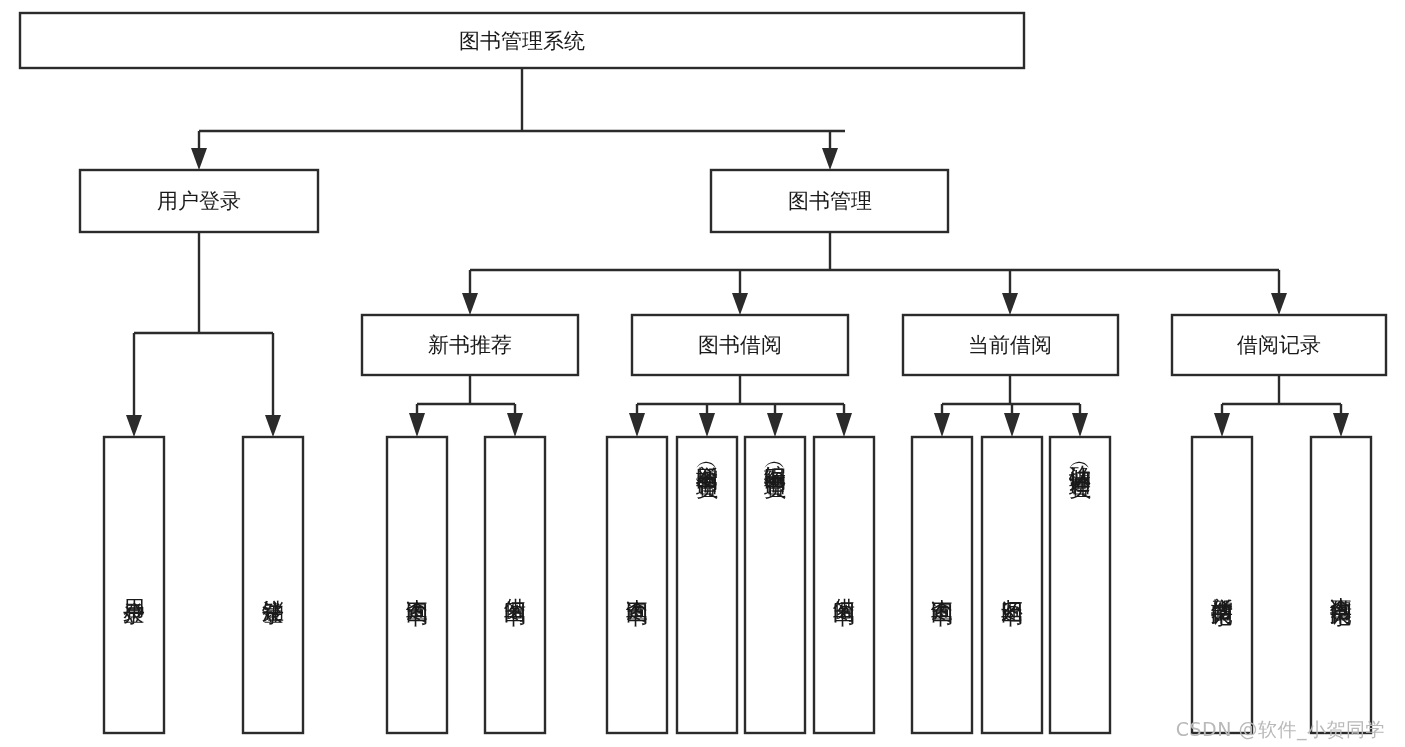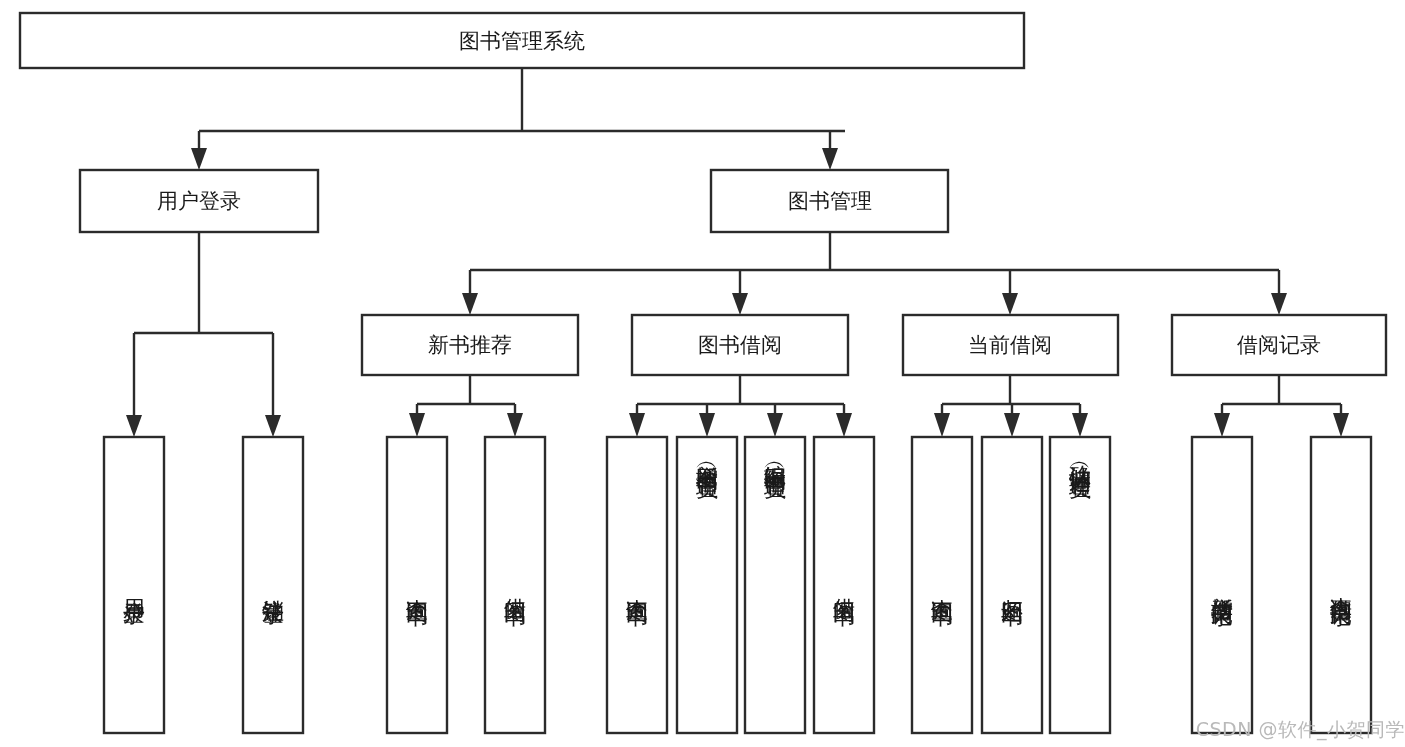--- a/index.html
+++ b/index.html
@@ -66,21 +66,21 @@
     font-family: "DejaVu Sans", "Liberation Sans", sans-serif;
     font-size: 22px;
     line-height: 1.0;
     color: #1a1a1a;
     letter-spacing: 2px;
     white-space: nowrap;
     text-align: left;
   }
   .watermark {
     position: absolute;
-    right: 0;
+    right: 20px;
     bottom: 4px;
     font-family: "DejaVu Sans", "Liberation Sans", sans-serif;
     font-size: 19px;
     color: #b9b9b9;
     letter-spacing: 0.5px;
     white-space: nowrap;
     pointer-events: none;
   }
 </style>
 </head>

